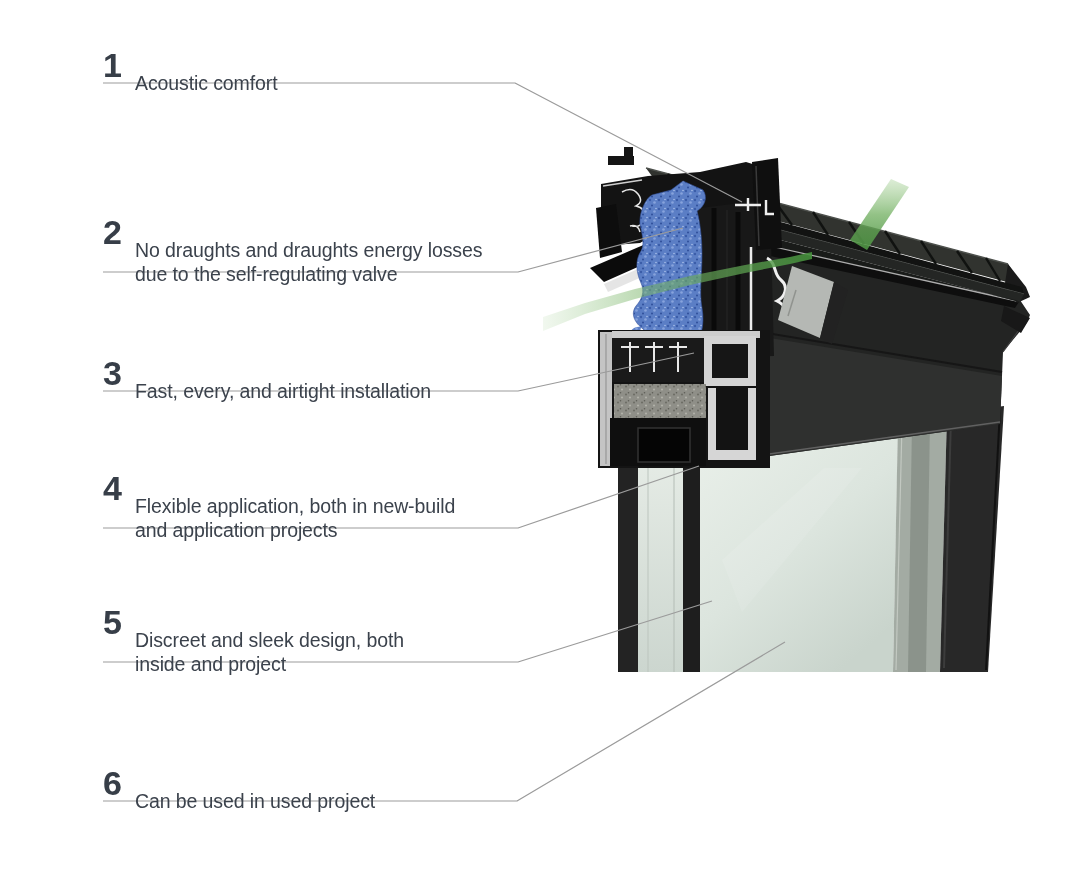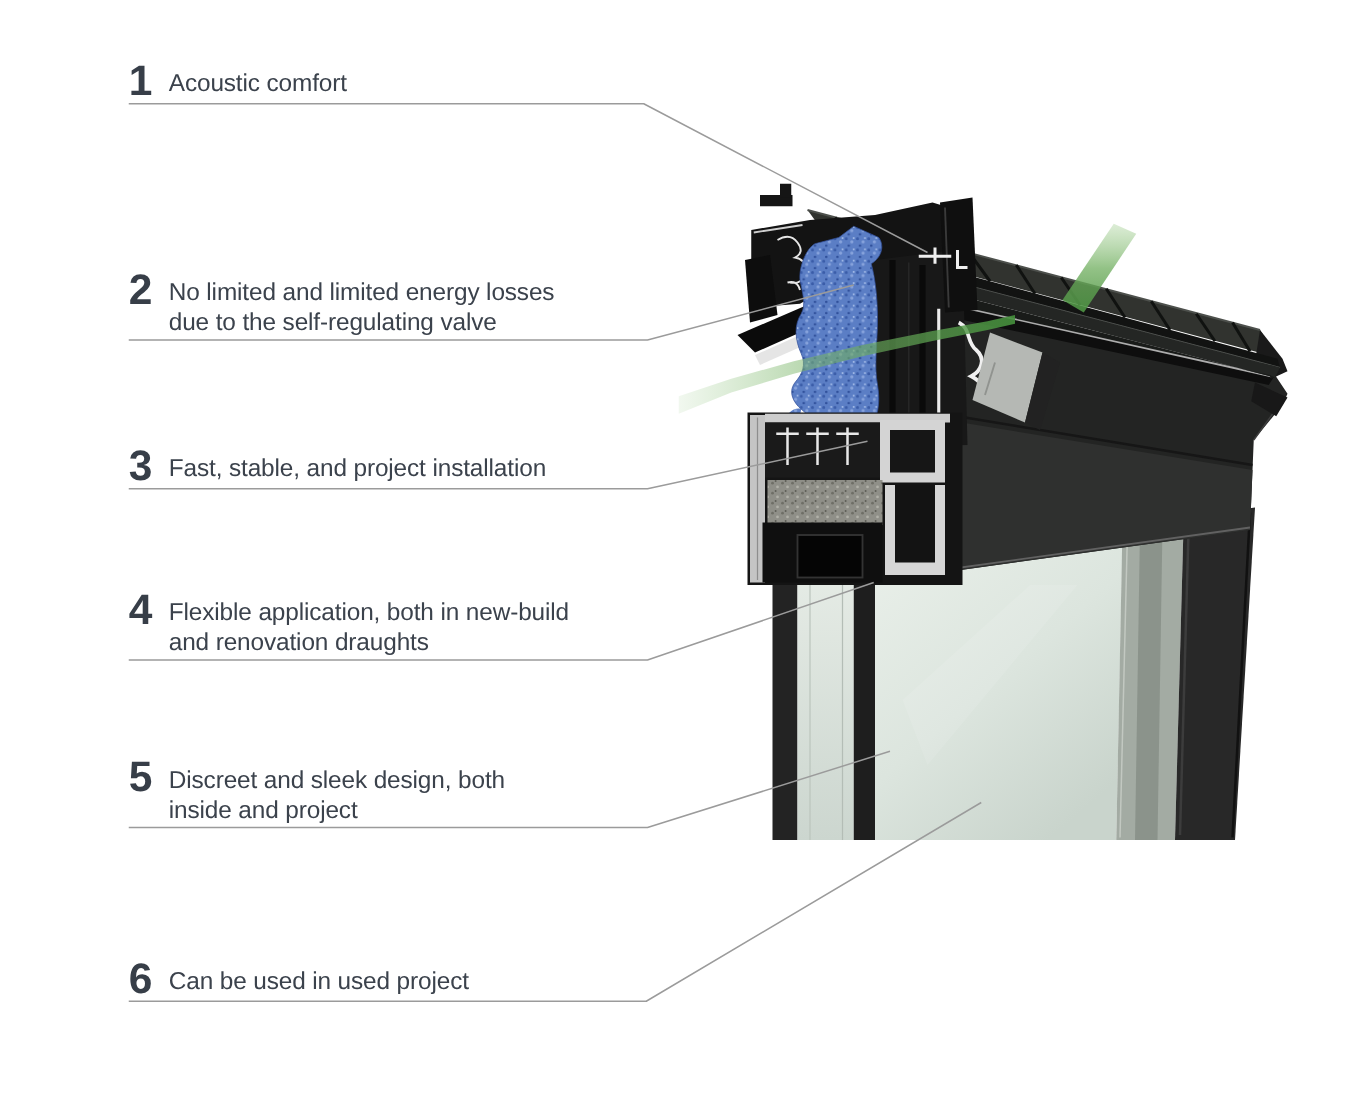--- a/index.html
+++ b/index.html
@@ -28,20 +28,21 @@
     letter-spacing:-1px;
     color:#373e48;
   }
   .co-text{
     font-size:19.5px;
     line-height:24px;
     padding-top:5px;
     margin-left:2px;
     white-space:pre-line;
     letter-spacing:-0.1px;
+    margin-top:16px;
   }
 </style>
 </head>
 <body>
 
 <div class="canvas">
 
   <svg class="art" viewBox="0 0 1080 894">
     <defs>
       <pattern id="foamDots" width="9" height="9" patternUnits="userSpaceOnUse">
@@ -208,31 +209,31 @@
       <polyline points="103,801 517,801 785,642"></polyline>
     </g>
   </svg>
 
   <div class="callout" style="top:50px">
     <span class="co-num">1</span>
     <span class="co-text">Acoustic comfort</span>
   </div>
   <div class="callout" style="top:217px">
     <span class="co-num">2</span>
-    <span class="co-text">No limited and limited energy losses
+    <span class="co-text">No draughts and draughts energy losses
 due to the self-regulating valve</span>
   </div>
   <div class="callout" style="top:358px">
     <span class="co-num">3</span>
-    <span class="co-text">Fast, stable, and project installation</span>
+    <span class="co-text">Fast, every, and airtight installation</span>
   </div>
   <div class="callout" style="top:473px">
     <span class="co-num">4</span>
     <span class="co-text">Flexible application, both in new-build
-and renovation draughts</span>
+and application projects</span>
   </div>
   <div class="callout" style="top:607px">
     <span class="co-num">5</span>
     <span class="co-text">Discreet and sleek design, both
 inside and project</span>
   </div>
   <div class="callout" style="top:768px">
     <span class="co-num">6</span>
     <span class="co-text">Can be used in used project</span>
   </div>

